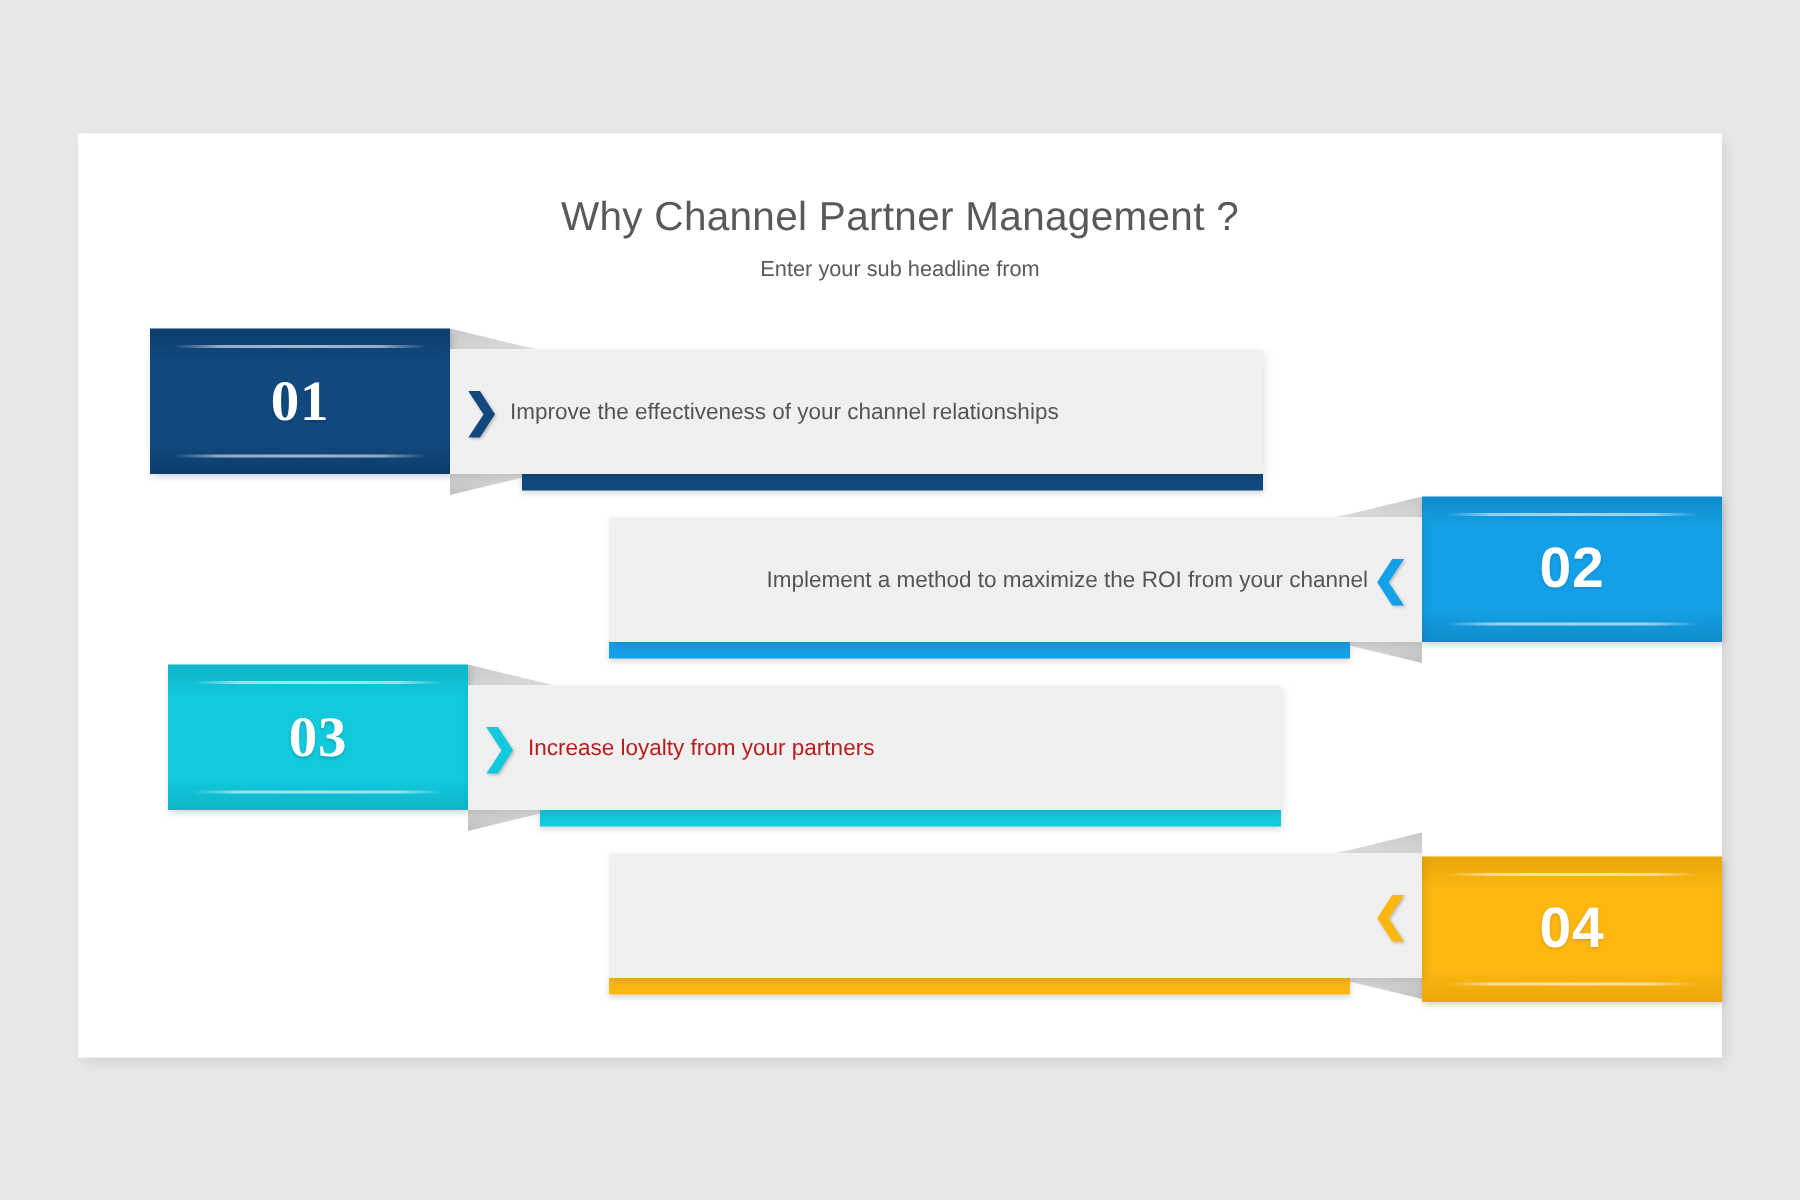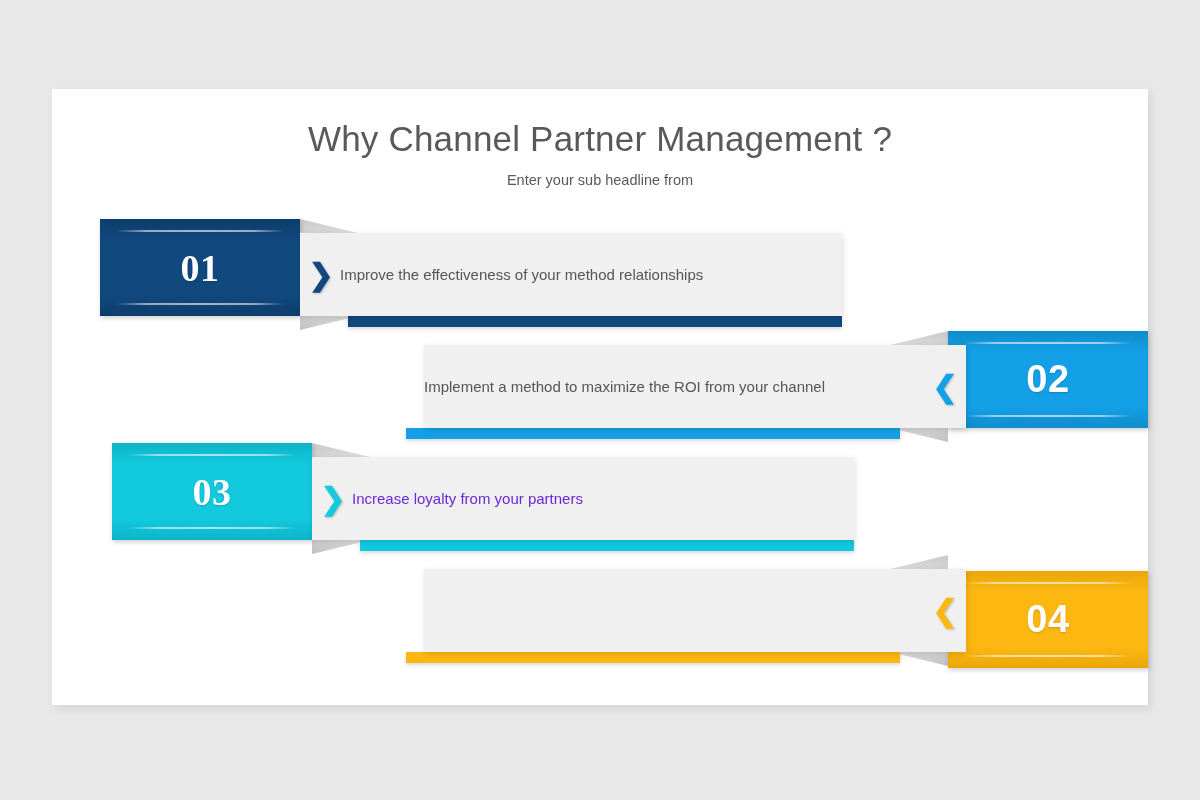--- a/index.html
+++ b/index.html
@@ -24,24 +24,24 @@
     width: 1096px;
     height: 616px;
     background: #ffffff;
     box-shadow: 3px 4px 9px rgba(0,0,0,0.09);
   }
 
   
   #slide-title {
     position: absolute;
     left: 0;
-    top: 30px;
+    top: 40px;
     width: 100%;
     text-align: center;
-    font-size: 35px;
+    font-size: 27px;
     font-weight: 400;
     color: #595959;
     letter-spacing: 0.2px;
     white-space: nowrap;
   }
 
   #slide-subtitle {
     position: absolute;
     left: 0;
     top: 83px;
@@ -111,21 +111,21 @@
     position: absolute;
     top: 14px;
     width: 542px;
     height: 83px;
     background: #f0f0f0;
     box-shadow: 1px 2px 6px rgba(0,0,0,0.13);
     display: flex;
     align-items: center;
   }
   .row.left  .panel { left: 200px;  padding-left: 40px;  justify-content: flex-start; }
-  .row.right .panel { right: 182px; padding-right: 36px; justify-content: flex-start; }
+  .row.right .panel { right: 200px; padding-right: 36px; justify-content: flex-end; }
 
   .panel .panel-text {
     font-size: 15px;
     font-weight: 400;
     color: #555555;
     white-space: nowrap;
   }
 
   
   .chevron {
@@ -200,21 +200,21 @@
     <div class="fold fold-top"></div>
     <div class="fold fold-bot"></div>
     <div class="bar" style="background: rgb(17, 73, 127);"></div>
     <div class="num-box" style="background: linear-gradient(rgb(13, 60, 107) 0%, rgb(17, 73, 127) 22%, rgb(17, 73, 127) 78%, rgb(13, 60, 107) 100%);">
       <div class="sheen-top"></div>
       <div class="sheen-bot"></div>
       <div class="num-label">01</div>
     </div>
     <div class="panel" style="background: rgb(240, 240, 240);">
       <span class="chevron" style="color: rgb(17, 73, 127);">❯</span>
-      <span class="panel-text" style="color: rgb(85, 85, 85);">Improve the effectiveness of your method relationships</span>
+      <span class="panel-text" style="color: rgb(85, 85, 85);">Improve the effectiveness of your channel relationships</span>
     </div>
   </div>
 
   <div class="row right" id="row-2">
     <div class="fold fold-top"></div>
     <div class="fold fold-bot"></div>
     <div class="bar" style="background: rgb(20, 160, 230);"></div>
     <div class="num-box" style="background: linear-gradient(rgb(15, 140, 203) 0%, rgb(20, 160, 230) 22%, rgb(20, 160, 230) 78%, rgb(15, 140, 203) 100%); margin-left: 17px;">
       <div class="sheen-top"></div>
       <div class="sheen-bot"></div>
@@ -230,21 +230,21 @@
     <div class="fold fold-top"></div>
     <div class="fold fold-bot"></div>
     <div class="bar" style="background: rgb(18, 201, 222);"></div>
     <div class="num-box" style="background: linear-gradient(rgb(14, 180, 200) 0%, rgb(18, 201, 222) 22%, rgb(18, 201, 222) 78%, rgb(14, 180, 200) 100%);">
       <div class="sheen-top"></div>
       <div class="sheen-bot"></div>
       <div class="num-label">03</div>
     </div>
     <div class="panel" style="background: rgb(240, 240, 240);">
       <span class="chevron" style="color: rgb(18, 201, 222);">❯</span>
-      <span class="panel-text" style="color: #6d28d9;">Increase loyalty from your partners</span>
+      <span class="panel-text" style="color: #b91c1c;">Increase loyalty from your partners</span>
     </div>
   </div>
 
   <div class="row right" id="row-4">
     <div class="fold fold-top"></div>
     <div class="fold fold-bot"></div>
     <div class="bar" style="background: rgb(252, 183, 17);"></div>
     <div class="num-box" style="background: linear-gradient(rgb(234, 167, 8) 0%, rgb(252, 183, 17) 22%, rgb(252, 183, 17) 78%, rgb(234, 167, 8) 100%); margin-top: 16px;">
       <div class="sheen-top"></div>
       <div class="sheen-bot"></div>

